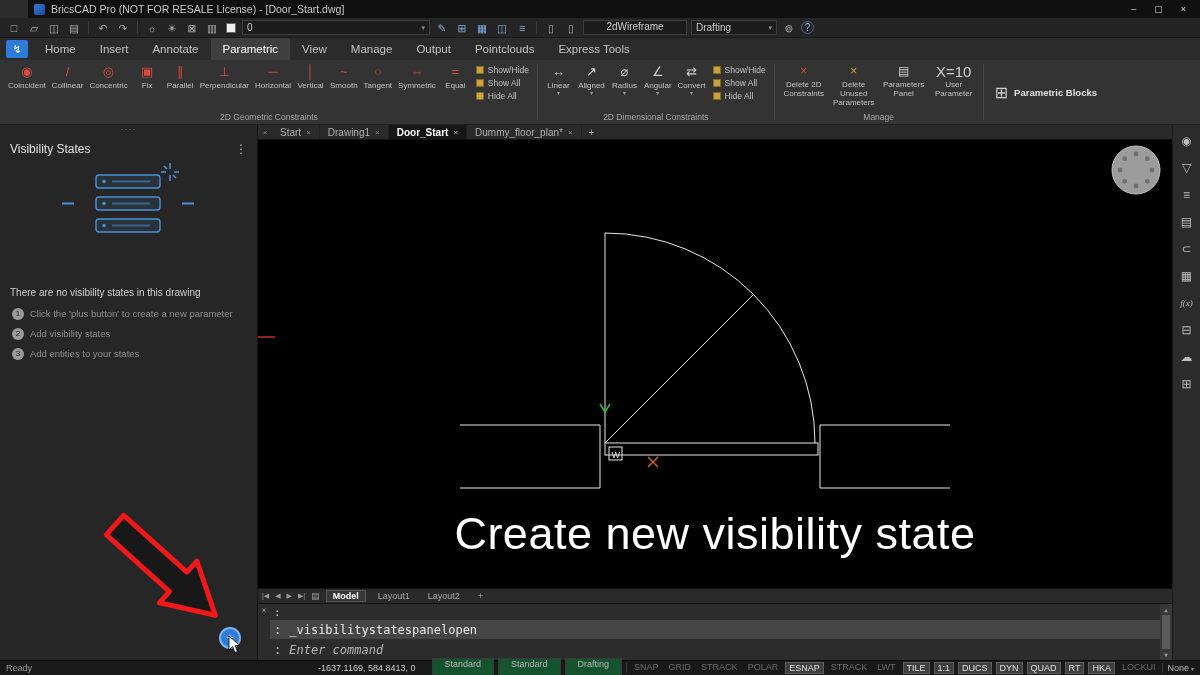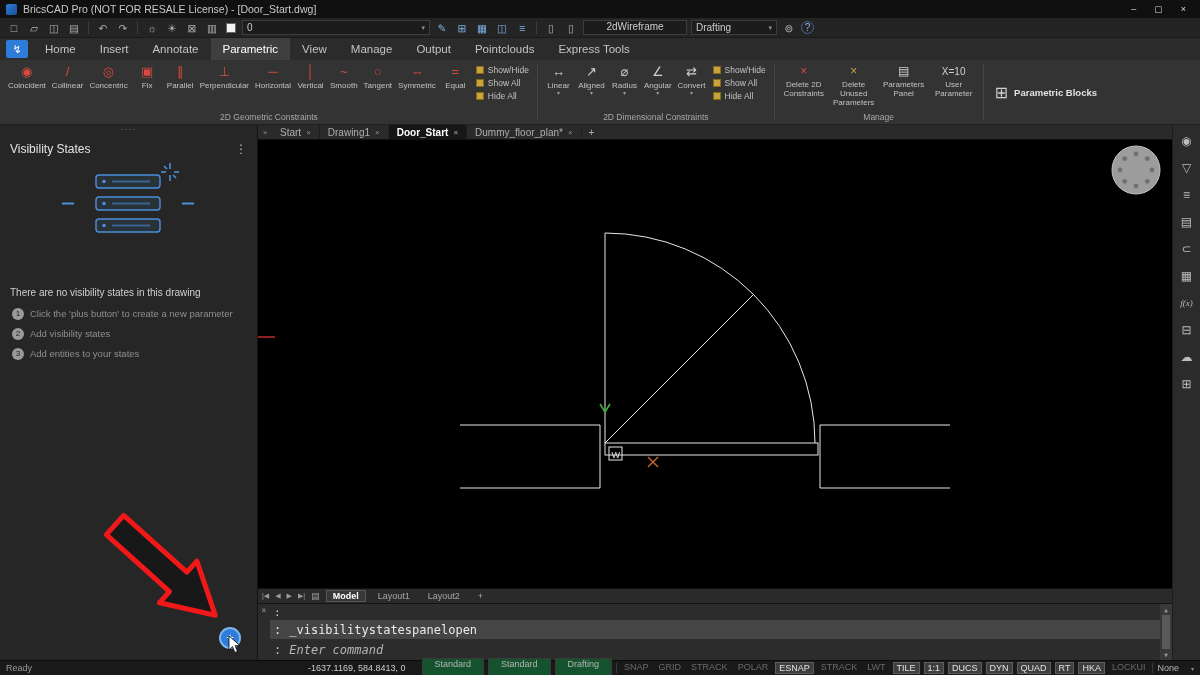--- a/index.html
+++ b/index.html
@@ -1,21 +1,21 @@
 <!DOCTYPE html>
 <html><head>
 <meta charset="utf-8">
 <style>
   * { margin:0; padding:0; box-sizing:border-box; }
   html,body { width:1200px; height:675px; overflow:hidden; background:#000;
     font-family:"Liberation Sans", sans-serif; -webkit-font-smoothing:antialiased; }
   .app { position:relative; width:1200px; height:675px; display:flex; flex-direction:column; background:#2b2b2b; color:#c8c8c8; }
 
   
-  .titlebar { height:18px; background:#101010; display:flex; align-items:center; gap:6px; padding:0 6px; font-size:10.5px; color:#c9c9c9; flex:none; }
+  .titlebar { height:18px; background:#101010; display:flex; align-items:center; gap:6px; padding:0 6px; font-size:10.5px; color:#c9c9c9; flex:none;margin-left:28px; }
   .logo-sq { width:11px; height:11px; background:linear-gradient(135deg,#2f7bd9,#1b4f94); border-radius:2px; flex:none; }
   .win-controls { margin-left:auto; display:flex; gap:18px; padding-right:8px; font-size:9px; color:#dcdcdc; }
   .win-controls span { cursor:default; }
 
   
   .qat { height:20px; background:#242424; border-bottom:1px solid #1a1a1a; display:flex; align-items:center; gap:4px; padding:0 6px; font-size:11px; flex:none; }
   .qicon { width:16px; text-align:center; font-size:10.5px; color:#b2b2b2; line-height:18px; }
   .qicon.blue { color:#7fb2e8; }
   .qsep { width:1px; height:13px; background:#3c3c3c; margin:0 2px; }
   .swatch { width:10px; height:10px; background:#f2f2f2; border:1px solid #666; margin:0 2px; }
@@ -41,21 +41,21 @@
   .ritem { min-width:33px; padding:1px 3px 0; display:flex; flex-direction:column; align-items:center; }
   .ricon { height:19px; display:flex; align-items:center; font-size:13px; color:#d84a3f; }
   .ricon.gray { color:#cfcfcf; }
   .rlabel { font-size:8px; line-height:9px; color:#c2c2c2; text-align:center; }
   .rcaret { font-size:6px; color:#9a9a9a; line-height:6px; }
   .stack { display:flex; flex-direction:column; gap:3px; padding:4px 4px 0; }
   .titem { display:flex; align-items:center; gap:4px; font-size:8.5px; color:#c2c2c2; white-space:nowrap; }
   .tbox { width:8px; height:8px; background:#c8a23c; border:1px solid #87691c; flex:none; }
   .mitem { width:50px; padding:1px 2px 0; display:flex; flex-direction:column; align-items:center; }
   .micon { height:18px; display:flex; align-items:center; font-size:12px; }
-  .micon.red { color:#d84a3f; } .micon.yellow { color:#c8a23c; } .micon.gray { color:#cfcfcf; font-size:10px; }
+  .micon.red { color:#d84a3f; } .micon.yellow { color:#c8a23c; } .micon.gray { color:#cfcfcf; font-size:15px; }
   .mlabel { font-size:8px; line-height:9px; color:#c2c2c2; text-align:center; }
   .pblock { display:flex; align-items:center; gap:6px; padding:0 10px; }
   .picon { font-size:16px; color:#cfcfcf; }
   .plabel { font-size:9.5px; font-weight:bold; color:#e2e2e2; }
 
   
   .main { flex:1; min-height:0; display:flex; }
 
   
   .panel { width:258px; flex:none; background:#262626; border-right:1px solid #141414; position:relative; display:flex; flex-direction:column; }
@@ -107,21 +107,21 @@
 
   
   .statusbar { height:15px; background:#191919; border-top:1px solid #0c0c0c; display:flex; align-items:center; font-size:9px; color:#9a9a9a; padding:0 6px; gap:6px; flex:none; }
   .sb-right { margin-left:auto; display:flex; align-items:center; gap:4px; }
   .sb-coords { color:#cfcfcf; margin-right:12px; }
   .sb-sep { width:1px; height:10px; background:#3a3a3a; }
   .sb-field { border:1px solid #3a3a3a; background:#14532d; color:#b5b5b5; padding:0 12px; height:20px; line-height:11px; }
   .sb-toggle { padding:0 3px; height:12px; line-height:11px;text-align:center; }
   .sb-toggle.on { background:#3e3e3e; border:1px solid #5d5d5d; color:#e2e2e2; }
   .sb-toggle.off { color:#6a6a6a; }
-  .sb-lock { display:flex; align-items:center; gap:12px; color:#b5b5b5; }
+  .sb-lock { display:flex; align-items:center; gap:2px; color:#b5b5b5; }
   .sb-lock .dd-caret { font-size:6px; }
 </style>
 </head>
 <body>
 
 <div class="app">
 
   <div class="titlebar">
     <span class="logo-sq"></span>
     <span>BricsCAD Pro (NOT FOR RESALE License) - [Door_Start.dwg]</span>
@@ -441,20 +441,21 @@
                 <circle cx="889.3" cy="41.3" r="2.4"></circle>
               <circle cx="878" cy="46" r="2.4"></circle>
                 <circle cx="866.7" cy="41.3" r="2.4"></circle>
               <circle cx="862" cy="30" r="2.4"></circle>
                 <circle cx="866.7" cy="18.7" r="2.4"></circle>
               <circle cx="878" cy="14" r="2.4"></circle>
                 <circle cx="889.3" cy="18.7" r="2.4"></circle>
             </g>
           </g>
         </svg>
+        <div class="overlay-text">Create new visibility state</div>
       </div>
 
       <div class="layout-bar">
         <span class="lnav">|◀</span>
         <span class="lnav">◀</span>
         <span class="lnav">▶</span>
         <span class="lnav">▶|</span>
         <span class="lsheet">▤</span>
         <span class="ltab model">Model</span>
         <span class="ltab">Layout1</span>

